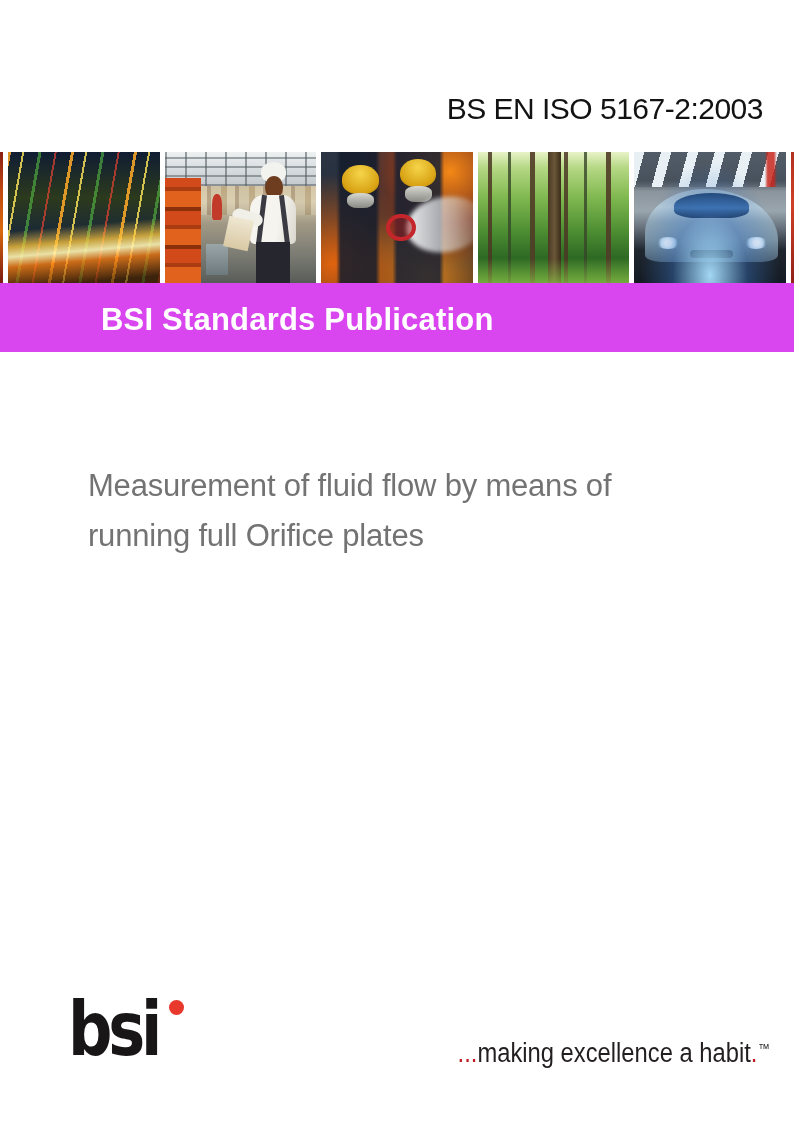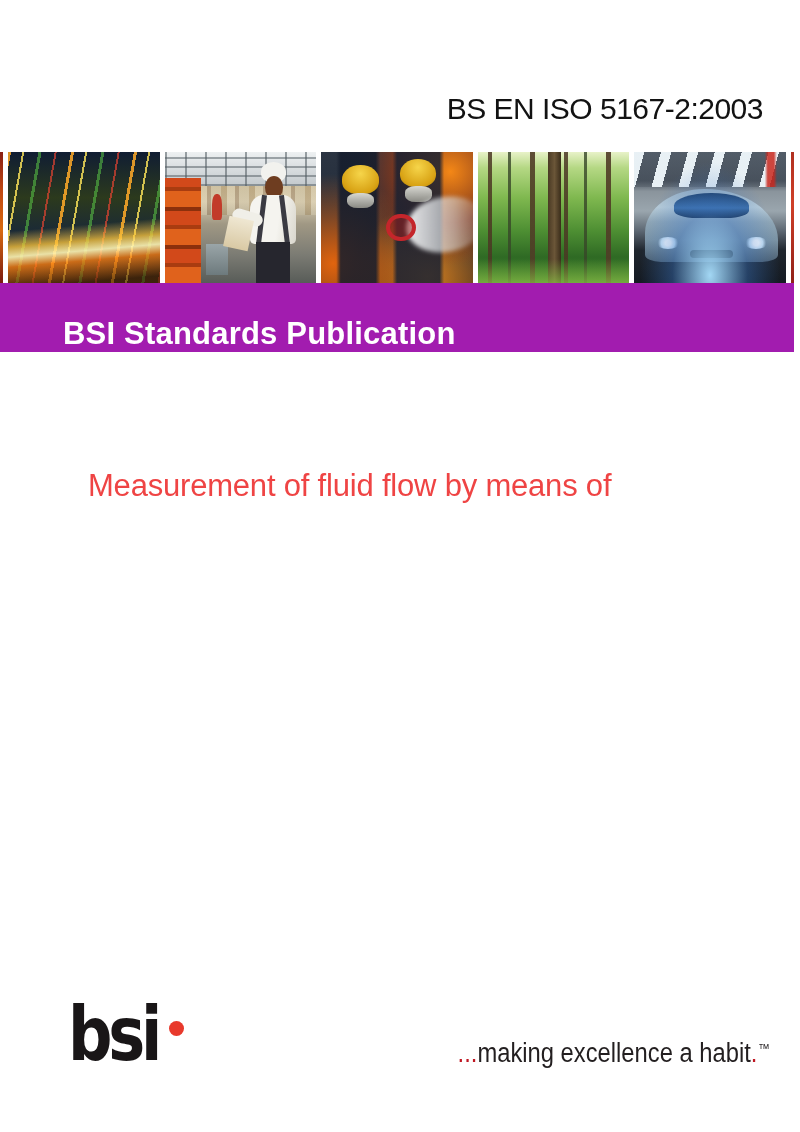--- a/index.html
+++ b/index.html
@@ -101,30 +101,30 @@
     background:linear-gradient(180deg,#1d3c64,#3d6fa8 60%,#162c48);border-radius:50% 50% 30% 30%;}
   .headlight{position:absolute;width:18%;height:16%;border-radius:50%;z-index:3;
     background:radial-gradient(circle,#ffffff 20%,#cfe6f5 50%,rgba(140,170,195,0) 75%);}
   .headlight-l{left:8%;bottom:18%;}
   .headlight-r{right:8%;bottom:18%;}
   .grille{position:absolute;left:34%;bottom:6%;width:32%;height:10%;background:#222c34;border-radius:6px;z-index:3;}
   .photo-car::after{content:'';position:absolute;inset:0;z-index:4;
     background:radial-gradient(ellipse at 50% 94%,rgba(170,225,255,0.95),rgba(60,120,200,0.4) 35%,rgba(0,0,0,0) 65%);}
 
   
-  .banner{position:absolute;top:283px;left:0;width:794px;height:69px;background:#a21caf;
-          display:flex;align-items:flex-end;box-sizing:border-box;padding:4px 0 0 63px;}
+  .banner{position:absolute;top:283px;left:0;width:794px;height:69px;background:#d946ef;
+          display:flex;align-items:center;box-sizing:border-box;padding:4px 0 0 101px;}
   .banner-label{color:#ffffff;font-size:31px;font-weight:700;letter-spacing:0.2px;}
 
   
   .title-block{position:absolute;left:88px;top:461px;font-size:31px;line-height:50px;
-               color:#ef4444;letter-spacing:-0.2px;}
-
-  
-  .footer-logo{position:absolute;left:68px;top:1000px;display:flex;align-items:center;height:68px;}
+               color:#737373;letter-spacing:-0.2px;}
+
+  
+  .footer-logo{position:absolute;left:68px;top:1000px;display:flex;align-items:flex-start;height:68px;}
   .logo-text{font-family:"DejaVu Sans",sans-serif;font-weight:bold;font-size:74px;line-height:58px;
              letter-spacing:-5px;color:#191617;transform:scaleX(0.84);transform-origin:left bottom;
              display:inline-block;}
   .logo-dot{display:inline-block;width:15px;height:15px;border-radius:50%;background:#e8392c;
             margin:0 0 12px -6px;}
   .tagline{position:absolute;right:30px;top:1038px;font-size:27px;color:#26222
   3;white-space:nowrap;transform:scaleX(0.88);transform-origin:right center;color:#231f20;}
   .tagline-red{color:#c01722;}
   .tagline-tm{font-size:13px;vertical-align:9px;margin-left:1px;}
 </style>
@@ -178,20 +178,21 @@
 
     <div class="edge-sliver edge-right"></div>
   </div>
 
   <div class="banner">
     <span class="banner-label">BSI Standards Publication</span>
   </div>
 
   <div class="title-block">
     <div>Measurement of fluid flow by means of</div>
+    <div>running full Orifice plates</div>
   </div>
 
   <div class="footer-logo">
     <span class="logo-text">bsi</span>
     <span class="logo-dot"></span>
   </div>
 
   <div class="tagline">
     <span class="tagline-red">...</span><span>making excellence a habit</span><span class="tagline-red">.</span><span class="tagline-tm">™</span>
   </div>

